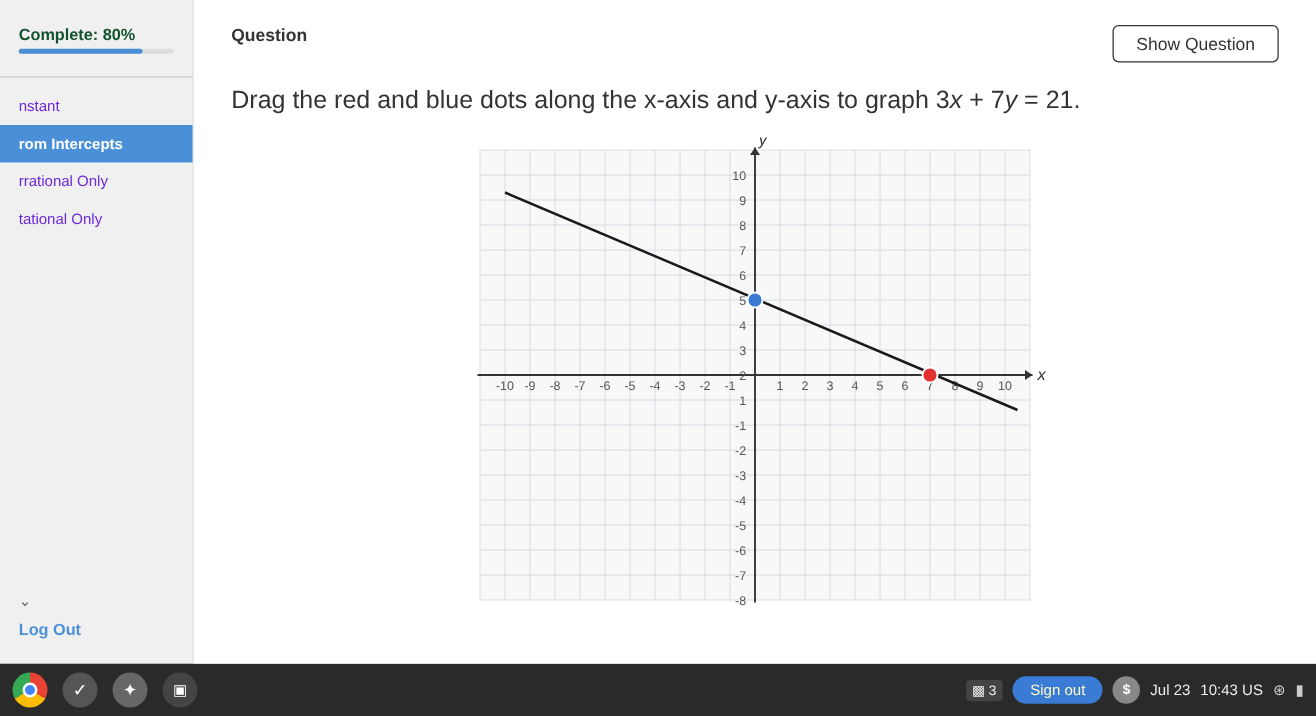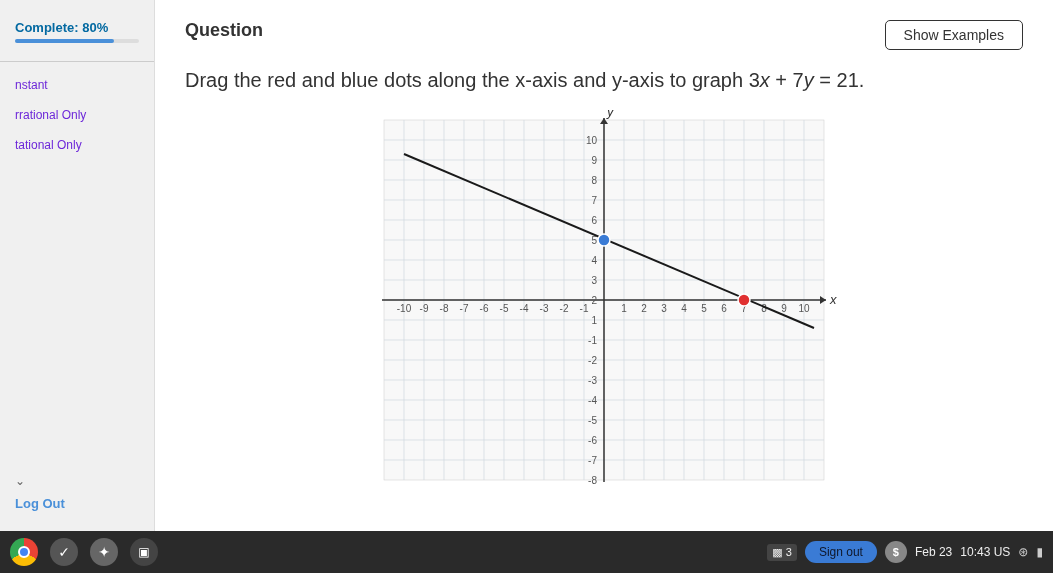--- a/index.html
+++ b/index.html
@@ -27,21 +27,21 @@
       border-right: 1px solid #ddd;
       display: flex;
       flex-direction: column;
       padding: 10px 0;
       flex-shrink: 0;
     }
 
     .sidebar-progress {
       padding: 10px 15px;
       font-size: 13px;
-      color: #0369a1;
+      color: #14532d;
       font-weight: bold;
     }
 
     .progress-bar-container {
       height: 4px;
       background: #ddd;
       border-radius: 2px;
       margin-top: 4px;
     }
 
@@ -103,21 +103,21 @@
     }
 
     .content-header {
       display: flex;
       justify-content: space-between;
       align-items: flex-start;
       margin-bottom: 15px;
     }
 
     .question-label {
-      font-size: 18px;
+      font-size: 14px;
       font-weight: bold;
       color: #333;
     }
 
     .show-examples-btn {
       background: white;
       border: 1.5px solid #333;
       border-radius: 5px;
       padding: 6px 18px;
       font-size: 14px;
@@ -186,21 +186,21 @@
 
     .taskbar-num {
       background: #444;
       padding: 2px 5px;
       border-radius: 3px;
       font-size: 11px;
     }
 
     .sign-out-btn {
       background: #3a7bd5;
-      color: #0f172a;
+      color: #fef9c3;
       border: none;
       border-radius: 15px;
       padding: 4px 14px;
       font-size: 12px;
       cursor: pointer;
     }
 
     .taskbar-dollar {
       width: 22px;
       height: 22px;
@@ -233,38 +233,41 @@
     <div class="sidebar-progress">
       <span>Complete: 80%</span>
       <div class="progress-bar-container">
         <div class="progress-bar-fill"></div>
       </div>
     </div>
     <div class="sidebar-divider"></div>
     <div class="sidebar-item">
       <span>nstant</span>
     </div>
+    <div class="sidebar-item active">
+      <span>rom Intercepts</span>
+    </div>
     <div class="sidebar-item">
       <span>rrational Only</span>
     </div>
     <div class="sidebar-item">
       <span>tational Only</span>
     </div>
     <div class="sidebar-bottom">
       <div class="sidebar-expand-btn">
         <span>⌄</span>
       </div>
       <div class="log-out-btn">Log Out</div>
     </div>
   </div>
 
   <div class="content-area">
     <div class="content-header">
       <span class="question-label">Question</span>
-      <button class="show-examples-btn">Show Examples</button>
+      <button class="show-examples-btn">Show Question</button>
     </div>
 
     <p class="question-text">
       Drag the red and blue dots along the x-axis and y-axis to graph 3<i>x</i> + 7<i>y</i> = 21.
     </p>
 
     <div class="graph-container">
       <svg width="480" height="390" viewBox="0 0 480 390">
 
         <rect x="20" y="10" width="440" height="360" fill="#f8f8f8" stroke="#ccc" stroke-width="0.5"></rect>
@@ -397,18 +400,18 @@
   <div class="taskbar-spacer"></div>
 
   <div class="taskbar-right">
 
     <span class="taskbar-num">▩ 3</span>
 
     <button class="sign-out-btn">Sign out</button>
 
     <div class="taskbar-dollar">$</div>
 
-    <span class="taskbar-time">Feb 23</span>
+    <span class="taskbar-time">Jul 23</span>
     <span class="taskbar-time">10:43 US</span>
     <span class="wifi-icon">⊛</span>
     <span style="color:#ccc; font-size:12px;">▮</span>
   </div>
 </div>
 
 </body></html>

